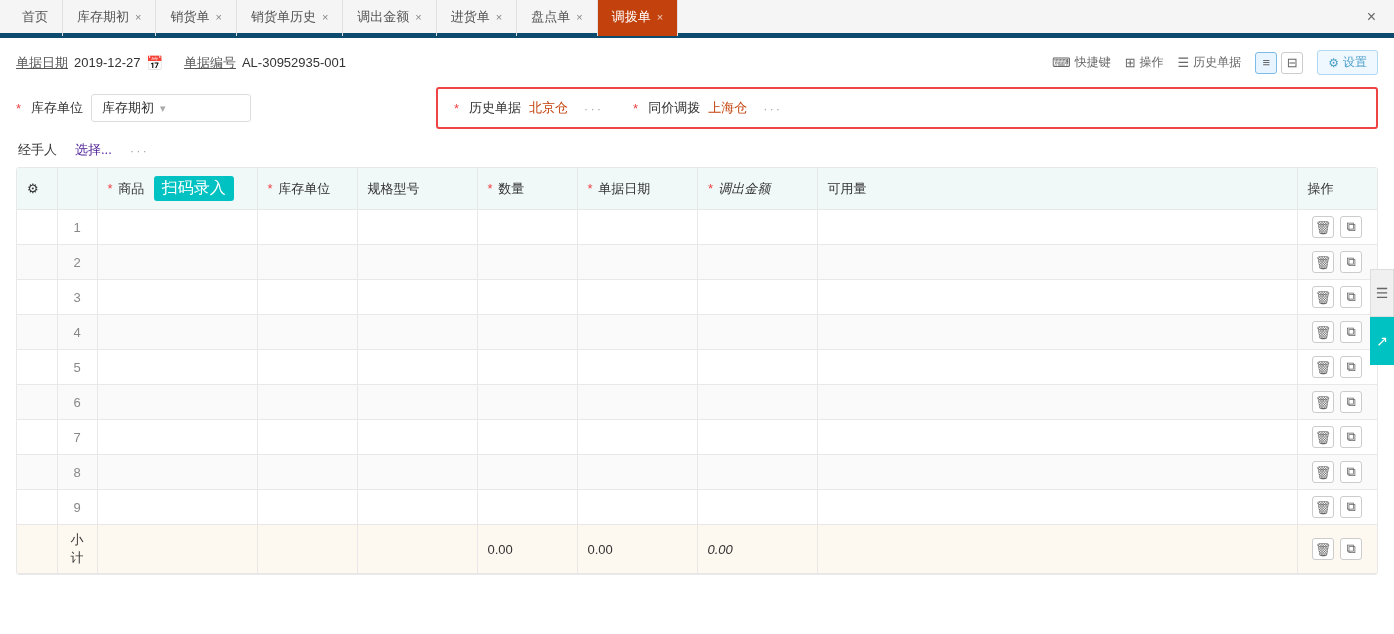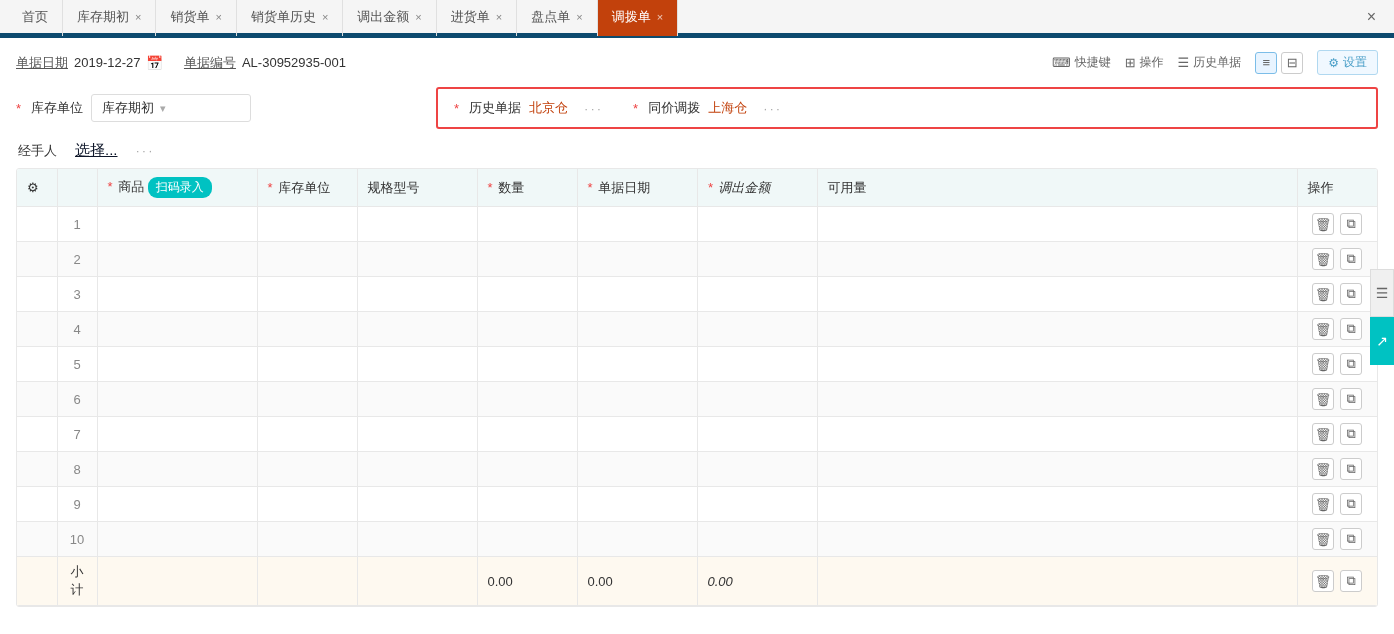--- a/index.html
+++ b/index.html
@@ -126,21 +126,21 @@
       border-radius: 3px;
       padding: 4px 10px;
       cursor: pointer;
       background: #fff;
       min-width: 160px;
       color: #333;
     }
     .dropdown-btn .chevron { color: #aaa; font-size: 11px; }
 
     .person-select {
-      color: #0f172a; cursor: pointer; font-size: 15px; text-decoration: underline;
+      color: #4c1d95; cursor: pointer; font-size: 13px;
     }
     .person-dots { color: #aaa; cursor: pointer; letter-spacing: 2px; }
 
     
     .table-container {
       border: 1px solid #e8e8e8;
       border-radius: 3px;
       overflow: hidden;
     }
     .data-table {
@@ -181,23 +181,24 @@
     .col-cost { width: 120px; }
     .col-amount { width: 120px; font-style: italic; }
     .col-avail { width: auto; }
     .col-action { width: 80px; text-align: center; }
 
     .scan-btn {
       background: #00c2c2;
       color: #fff;
       border: none;
       padding: 2px 8px;
-      border-radius: 9px;
-      font-size: 12px;
-      cursor: pointer;
+      border-radius: 3px;
+      font-size: 16px;
+      cursor: pointer;
+      margin-left: 6px;
     }
     .th-required { color: #e44; margin-right: 2px; }
 
     .gear-icon-cell {
       text-align: center; cursor: pointer; color: #888;
     }
 
     .action-btns {
       display: flex; align-items: center; justify-content: center; gap: 6px;
     }
@@ -517,37 +518,20 @@
       <td class="col-action">
         <div class="action-btns">
           <div class="action-btn">🗑</div>
           <div class="action-btn">⧉</div>
         </div>
       </td>
     </tr>
           <tr>
       <td class="col-num gear-icon-cell"></td>
       <td class="col-num" style="text-align:center;color:#888;">9</td>
-      <td class="col-product"></td>
-      <td class="col-unit"></td>
-      <td class="col-spec"></td>
-      <td class="col-qty"></td>
-      <td class="col-cost"></td>
-      <td class="col-amount"></td>
-      <td class="col-avail"></td>
-      <td class="col-action">
-        <div class="action-btns">
-          <div class="action-btn">🗑</div>
-          <div class="action-btn">⧉</div>
-        </div>
-      </td>
-    </tr>
-          <tr>
-      <td class="col-num gear-icon-cell"></td>
-      <td class="col-num" style="text-align:center;color:#888;">10</td>
       <td class="col-product"></td>
       <td class="col-unit"></td>
       <td class="col-spec"></td>
       <td class="col-qty"></td>
       <td class="col-cost"></td>
       <td class="col-amount"></td>
       <td class="col-avail"></td>
       <td class="col-action">
         <div class="action-btns">
           <div class="action-btn">🗑</div>

